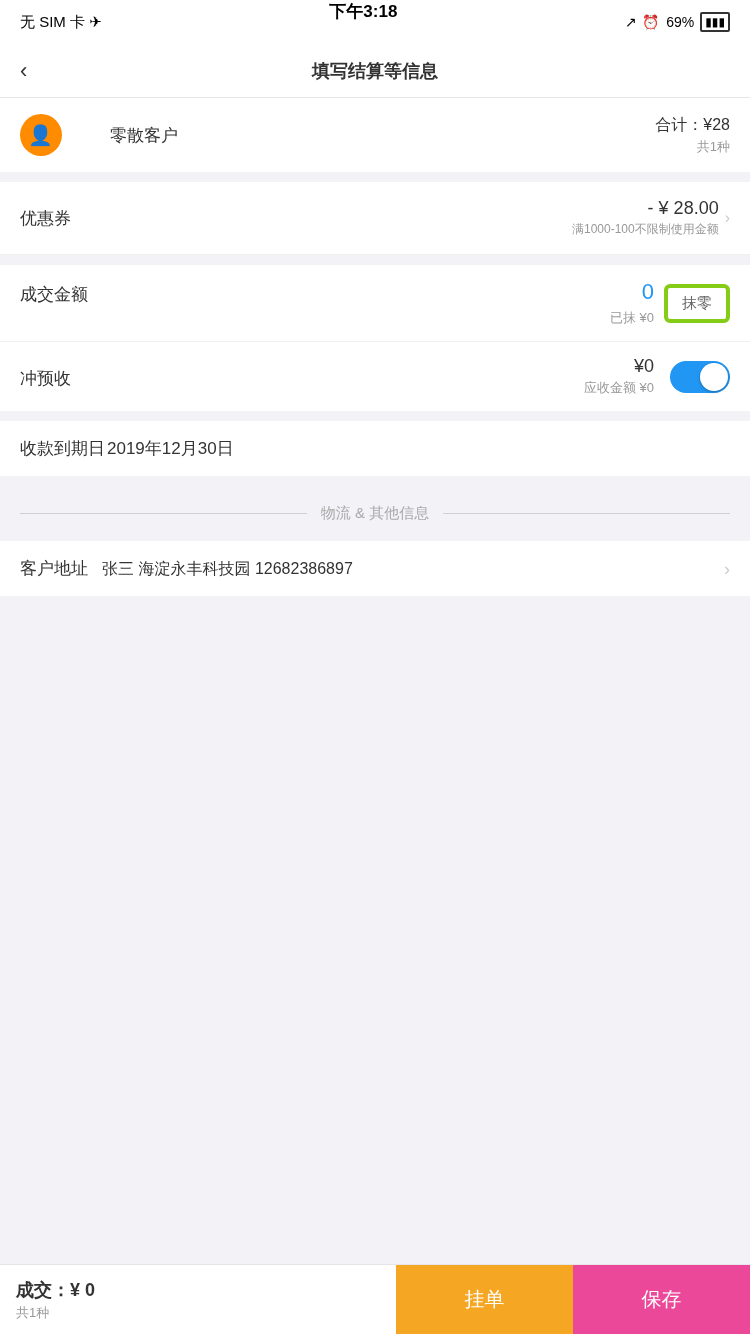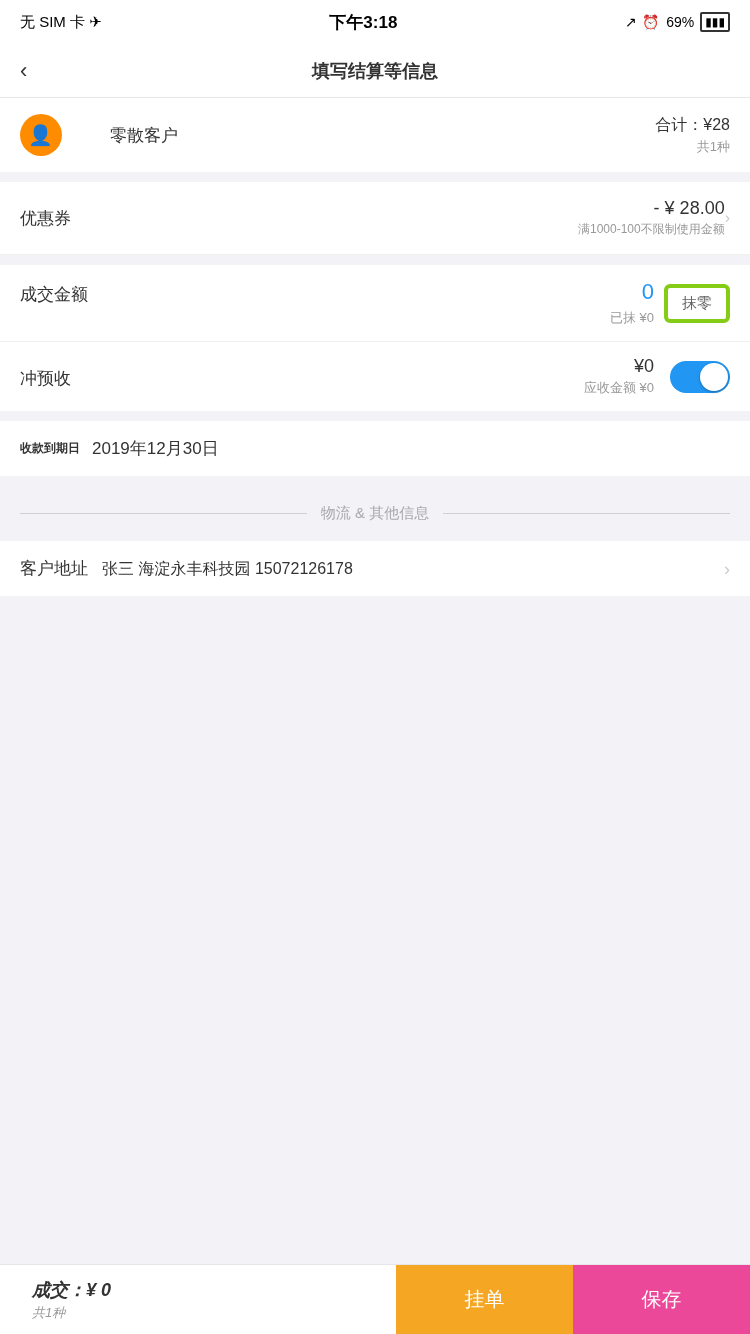--- a/index.html
+++ b/index.html
@@ -11,21 +11,20 @@
       min-height: 1334px;
       position: relative;
       overflow-x: hidden;
     }
 
     
     .status-bar {
       height: 44px;
       background: #fff;
       display: flex;
-      align-items: center;
       justify-content: space-between;
       padding: 0 20px;
       font-size: 15px;
       font-weight: 500;
     }
     .status-left { display: flex; align-items: center; gap: 8px; }
     .status-center { font-size: 17px; font-weight: 600; }
     .status-right { display: flex; align-items: center; gap: 6px; font-size: 14px; }
 
     
@@ -78,21 +77,21 @@
 
     
     .coupon-row {
       display: flex;
       align-items: center;
       justify-content: space-between;
       padding: 16px 20px;
       border-bottom: 1px solid #f0f0f0;
     }
     .coupon-label { font-size: 17px; color: #333; }
-    .coupon-right { display: flex; align-items: center; }
+    .coupon-right { display: flex; align-items: center; gap: 6px; }
     .coupon-right-inner { text-align: right; }
     .coupon-amount { font-size: 18px; color: #333; font-weight: 500; }
     .coupon-desc { font-size: 12px; color: #999; margin-top: 2px; }
     .chevron { font-size: 16px; color: #ccc; }
 
     
     .amount-row {
       display: flex;
       align-items: flex-start;
       justify-content: space-between;
@@ -152,21 +151,21 @@
       border-bottom: 1px solid #f0f0f0;
     }
     .debt-label { font-size: 17px; color: #333; }
 
     
     .due-date-row {
       display: flex;
       align-items: center;
       padding: 16px 20px;
     }
-    .due-date-label { font-size: 12px; color: #333; margin-right: 12px; font-weight: bold; }
+    .due-date-label { font-size: 17px; color: #333; margin-right: 2px; }
     .due-date-value { font-size: 17px; color: #333; }
     .logistics-divider {
       background: #f2f2f7;
       display: flex;
       align-items: center;
       justify-content: center;
       padding: 18px 20px;
     }
     .logistics-divider-line {
       flex: 1; height: 1px; background: #d0d0d0;
@@ -192,22 +191,21 @@
       position: fixed;
       bottom: 0; left: 0; width: 750px;
       height: 70px;
       background: #fff;
       display: flex;
       align-items: center;
       border-top: 1px solid #e5e5ea;
     }
     .bottom-info {
       flex: 1;
-      padding: 0 32px;
-      font-style: italic;
+      padding: 0 16px;
     }
     .bottom-deal { font-size: 16px; color: #333; }
     .bottom-deal span { font-size: 18px; font-weight: 600; color: #333; }
     .bottom-count { font-size: 13px; color: #999; margin-top: 2px; }
     .bottom-btn {
       height: 70px;
       width: 177px;
       display: flex;
       align-items: center;
       justify-content: center;
@@ -304,21 +302,21 @@
 
 <div class="logistics-divider">
   <div class="logistics-divider-line"></div>
   <span class="logistics-label">物流 &amp; 其他信息</span>
   <div class="logistics-divider-line"></div>
 </div>
 
 <div class="section">
   <div class="address-row">
     <span class="address-label">客户地址</span>
-    <span class="address-value">张三 海淀永丰科技园 15072126178</span>
+    <span class="address-value">张三 海淀永丰科技园 12682386897</span>
     <span class="chevron" style="font-size:18px;color:#ccc;margin-left:8px;">›</span>
   </div>
 </div>
 
 <div style="height: 80px;"></div>
 
 <div class="bottom-bar">
   <div class="bottom-info">
     <div class="bottom-deal">
       <span>成交：</span><span>¥ 0</span>

